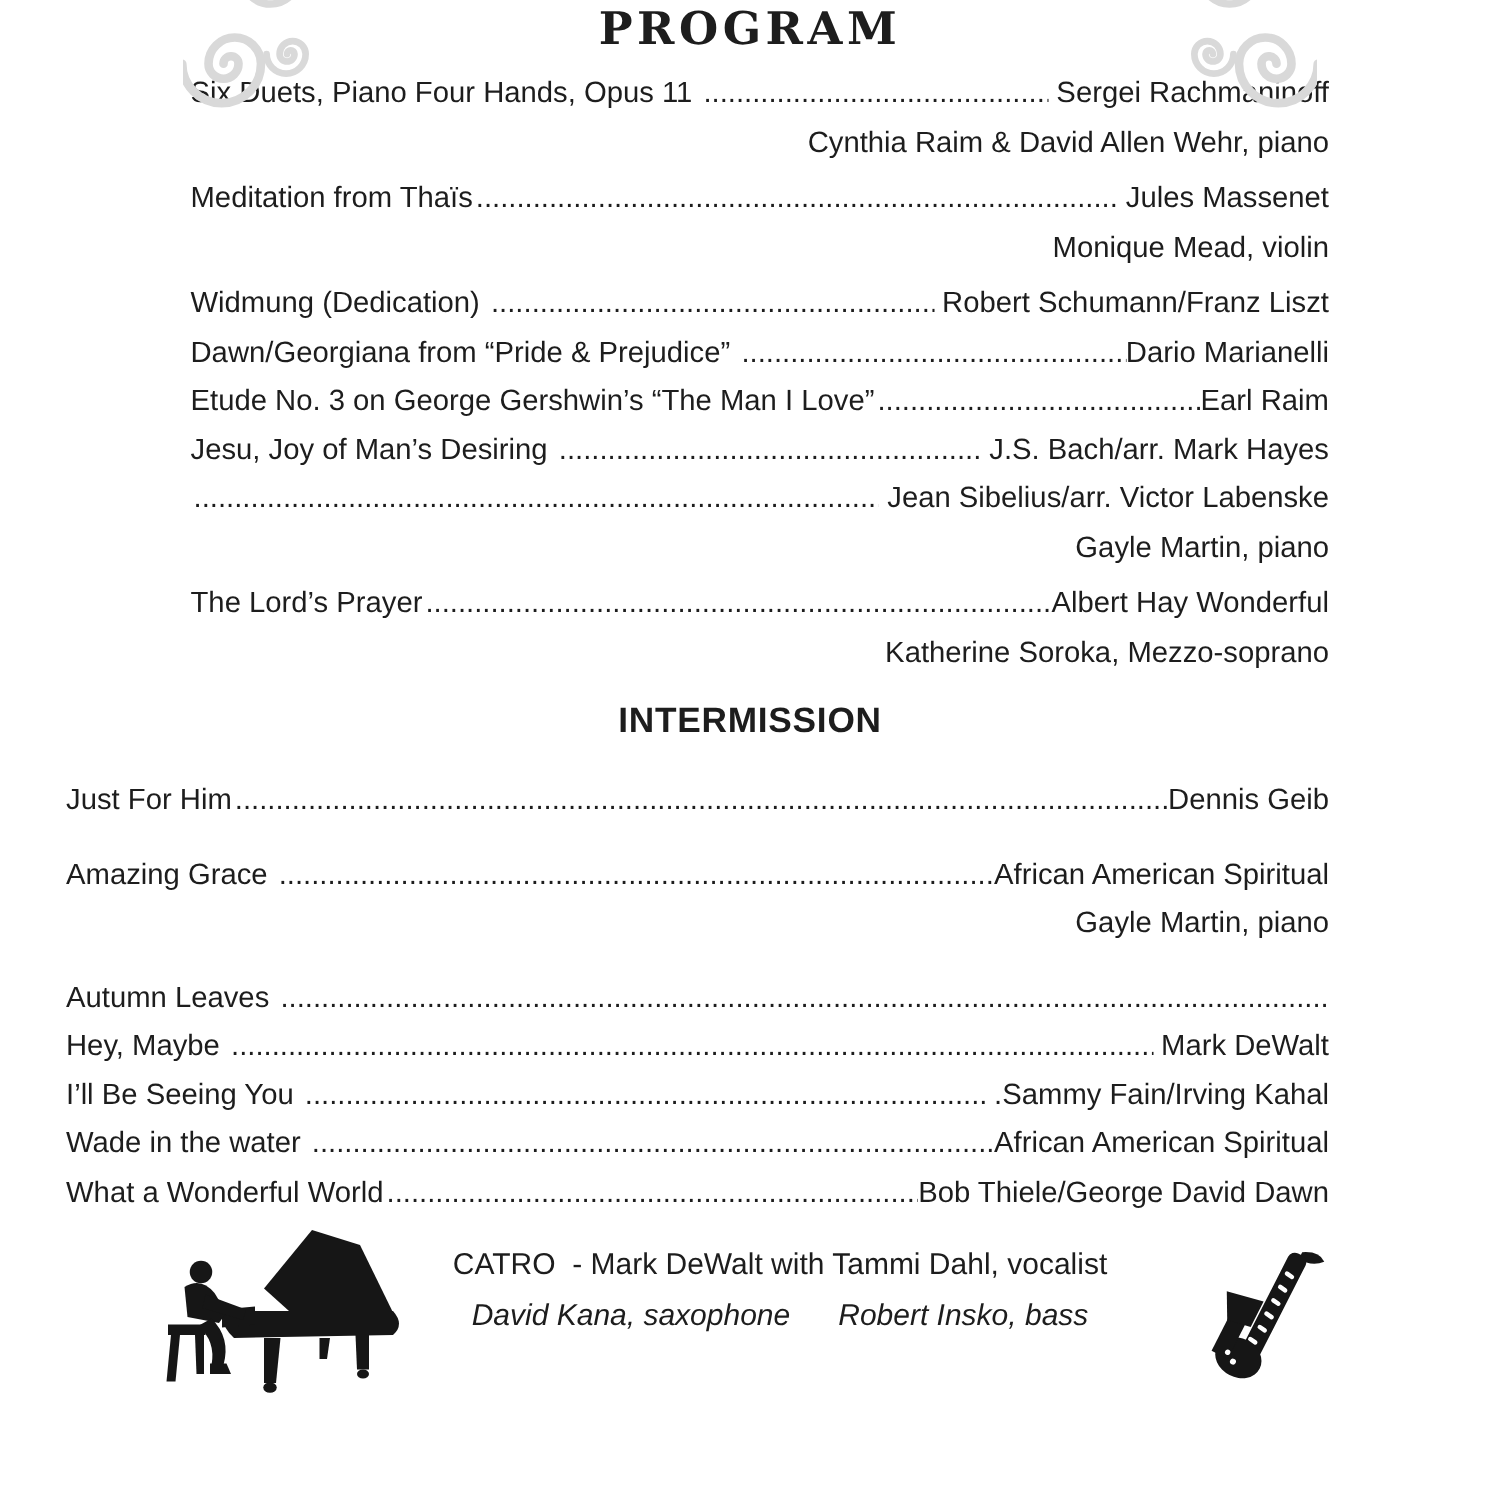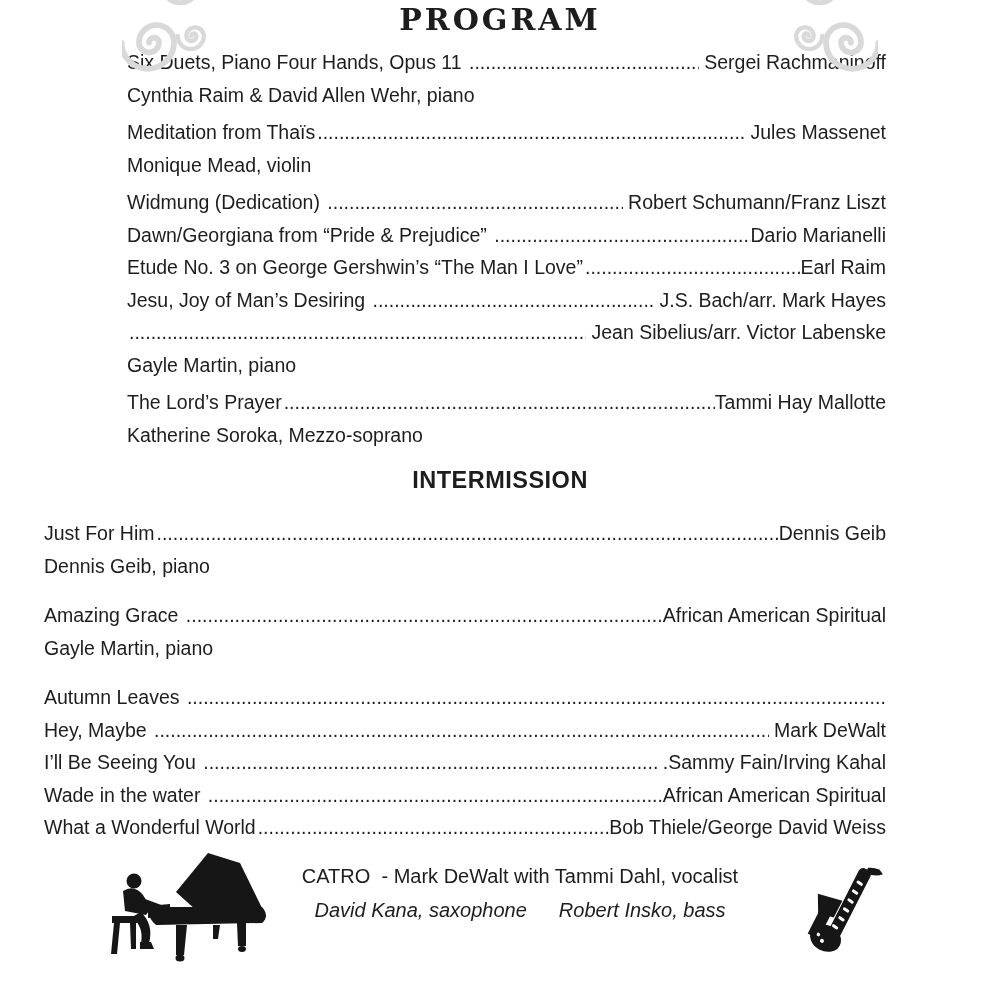--- a/index.html
+++ b/index.html
@@ -44,21 +44,21 @@
     overflow:hidden;
     white-space:nowrap;
     padding:0 2px;
     min-width:10px;
   }
   .leader::after{
     content:"........................................................................................................................................................................................................................";
   }
   .composer{flex:none;white-space:pre;}
   .performer{
-    text-align:left;
+    text-align:right;
     font-size:19.5px;
     line-height:32.5px;
   }
   
   .intermission{
     text-align:center;
     font-weight:700;
     font-size:23.5px;
     letter-spacing:0.5px;
     line-height:30px;
@@ -161,38 +161,37 @@
         <span class="leader"></span>
         <span class="composer"> Jean Sibelius/arr. Victor Labenske</span>
       </div>
       <div class="performer">Gayle Martin, piano</div>
     </div>
 
     <div class="group">
       <div class="row">
         <span class="piece">The Lord’s Prayer</span>
         <span class="leader"></span>
-        <span class="composer">Tammi Hay Mallotte</span>
+        <span class="composer">Albert Hay Wonderful</span>
       </div>
       <div class="performer">Katherine Soroka, Mezzo-soprano</div>
     </div>
 
   </div>
 
   <div class="intermission">INTERMISSION</div>
 
   <div class="program half2">
 
     <div class="group">
       <div class="row">
         <span class="piece">Just For Him</span>
         <span class="leader"></span>
         <span class="composer">Dennis Geib</span>
       </div>
-      <div class="performer">Dennis Geib, piano</div>
     </div>
 
     <div class="group">
       <div class="row">
         <span class="piece">Amazing Grace </span>
         <span class="leader"></span>
         <span class="composer">African American Spiritual</span>
       </div>
       <div class="performer">Gayle Martin, piano</div>
     </div>
@@ -213,21 +212,21 @@
         <span class="composer"> .Sammy Fain/Irving Kahal</span>
       </div>
       <div class="row">
         <span class="piece">Wade in the water </span>
         <span class="leader"></span>
         <span class="composer">African American Spiritual</span>
       </div>
       <div class="row">
         <span class="piece">What a Wonderful World</span>
         <span class="leader"></span>
-        <span class="composer">Bob Thiele/George David Weiss</span>
+        <span class="composer">Bob Thiele/George David Dawn</span>
       </div>
     </div>
 
   </div>
 
   <div class="footer">
 
     <div class="icon-pianist">
       <svg width="168" height="116" viewBox="0 0 168 116">
         <g fill="#161616">

